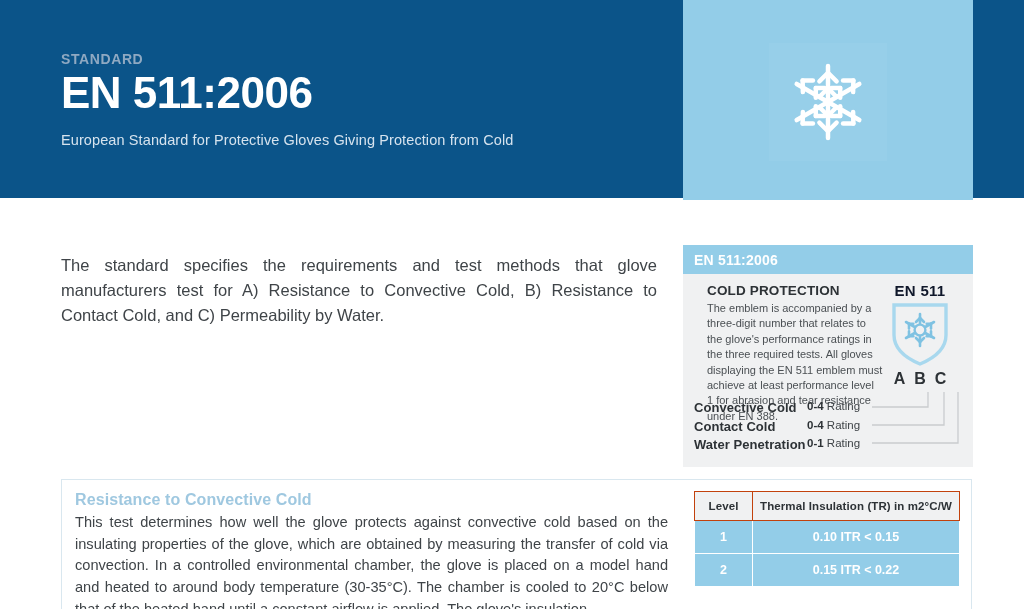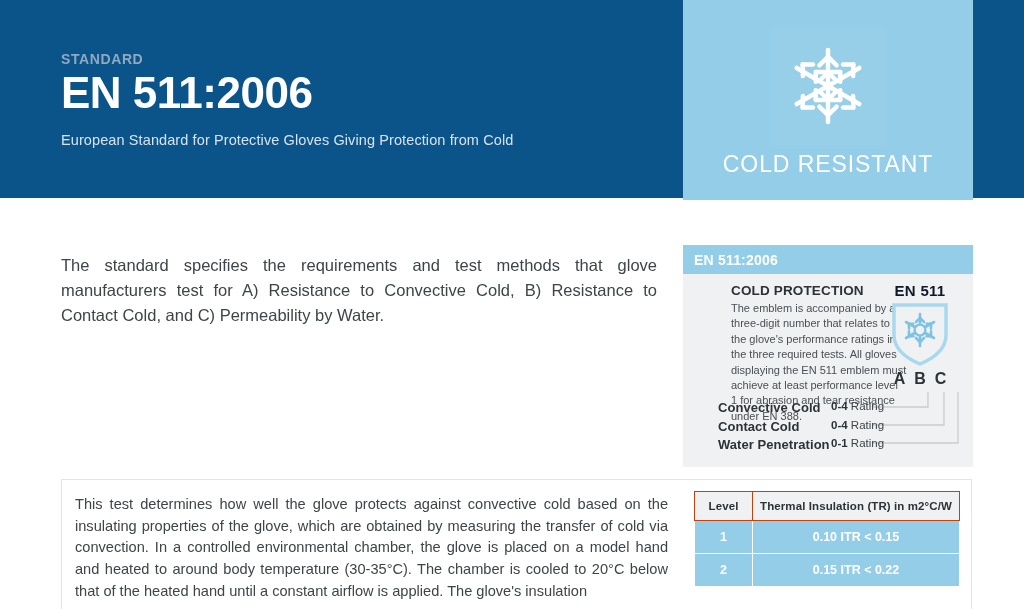--- a/index.html
+++ b/index.html
@@ -69,21 +69,21 @@
     position:absolute; left:683px; top:245px; width:290px; height:222px;
     background:#f0f1f2;
   }
   .infocard-head {
     height:29px; background:#93cde8; display:flex; align-items:center;
     padding-left:11px;
   }
   .infocard-head span{
     color:#ffffff;font-size:14px;font-weight:bold;letter-spacing:0.2px;
   }
-  .infocard-body { position:relative; padding:9px 11px 0 24px; height:228px;margin-left:24px; }
+  .infocard-body { position:relative; padding:9px 11px 0 24px; height:228px; }
   .ic-title {
     color:#2d3236; font-size:13.5px; font-weight:bold; letter-spacing:0.15px;
   }
   .ic-desc {
     color:#4a4f53; font-size:11px; line-height:1.40; margin-top:3px;
     width:176px;
   }
   .ic-ratings { position:absolute; left:11px; top:126px; width:200px; }
   .ic-row { display:flex; align-items:flex-start; height:18.5px; }
   .ic-row-name {
@@ -178,21 +178,20 @@
             <line x1="79.5" y1="25" x2="79.2" y2="38.5"></line>
               <line x1="79.5" y1="25" x2="67.5" y2="25"></line>
             <line x1="35.8" y1="66.2" x2="35.8" y2="55"></line>
               <line x1="35.8" y1="66.2" x2="46" y2="66.2"></line>
             <line x1="64.2" y1="33.8" x2="64.2" y2="45"></line>
               <line x1="64.2" y1="33.8" x2="54" y2="33.8"></line>
           </g>
           <circle cx="50" cy="50" r="4.6" fill="#ffffff"></circle>
         </svg>
       </div>
-      <div class="badge-label">COLD RESISTANT</div>
     </div>
   </div>
 
   <div class="intro">
     <p class="intro-body">The standard specifies the requirements and test methods that glove manufacturers test for A) Resistance to Convective Cold, B) Resistance to Contact Cold, and C) Permeability by Water.</p>
   </div>
 
   <div class="infocard">
     <div class="infocard-head">
       <span>EN 511:2006</span>
@@ -255,20 +254,21 @@
         <div class="ic-row">
           <span class="ic-row-name">Water Penetration</span>
           <span class="ic-row-val"><b>0-1</b> <span>Rating</span></span>
         </div>
       </div>
     </div>
   </div>
 
   <div class="panel">
     <div class="panel-left">
+      <div class="panel-title">Resistance to Convective Cold</div>
       <p class="panel-text">This test determines how well the glove protects against convective cold based on the insulating properties of the glove, which are obtained by measuring the transfer of cold via convection. In a controlled environmental chamber, the glove is placed on a model hand and heated to around body temperature (30-35°C). The chamber is cooled to 20°C below that of the heated hand until a constant airflow is applied. The glove's insulation</p>
     </div>
 
     <table class="ttable">
       <thead>
         <tr>
           <th class="col-level">Level</th>
           <th>Thermal Insulation (TR) in m2°C/W</th>
         </tr>
       </thead>

